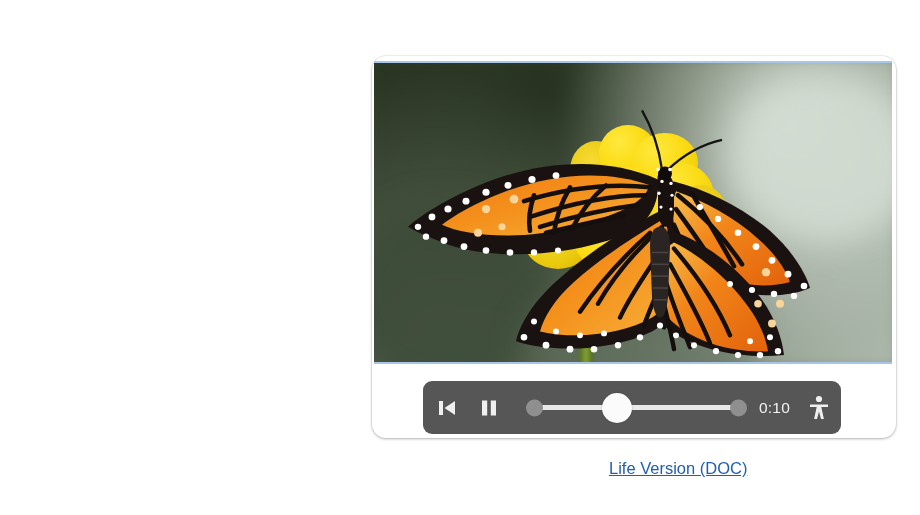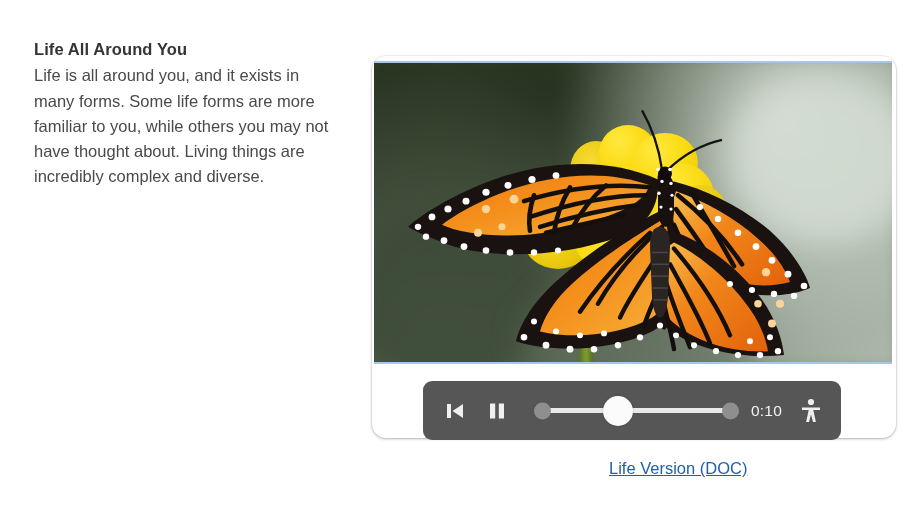--- a/index.html
+++ b/index.html
@@ -113,27 +113,27 @@
     width: 100%;
     height: 100%;
   }
 
   
   .control-bar {
     position: absolute;
     left: 423px;
     top: 381px;
     width: 418px;
-    height: 59px;
+    height: 53px;
     background: #565656;
     border-radius: 9px;
     display: flex;
     align-items: center;
     box-sizing: border-box;
-    padding: 0 13px;
+    padding: 0 5px;
   }
   .ctl-btn {
     width: 34px;
     height: 34px;
     display: flex;
     align-items: center;
     justify-content: center;
     cursor: pointer;
     flex: none;
   }
@@ -209,24 +209,20 @@
     text-decoration: underline;
     cursor: pointer;
     white-space: nowrap;
   }
 </style>
 </head>
 <body>
 
 <div class="page">
 
-  <div class="text-col">
-    <div class="lesson-heading">Life All Around You</div>
-    <p class="lesson-body">Life is all around you, and it exists in many forms. Some life forms are more familiar to you, while others you may not have thought about. Living things are incredibly complex and diverse.</p>
-  </div>
 
   <div class="player-card"></div>
 
   <div class="video-frame" aria-label="Monarch butterfly resting on a yellow snapdragon flower with a blurred green background">
 
     <div class="bg"></div>
 
     <div class="bg-blob" style="left:355px; top:10px; width:190px; height:170px; background:rgba(214,222,212,0.8);"></div>
     <div class="bg-blob" style="left:-30px; top:140px; width:210px; height:190px; background:rgba(58,72,54,0.75);"></div>
     <div class="bg-blob" style="left:150px; top:215px; width:230px; height:130px; background:rgba(96,110,92,0.55);"></div>

